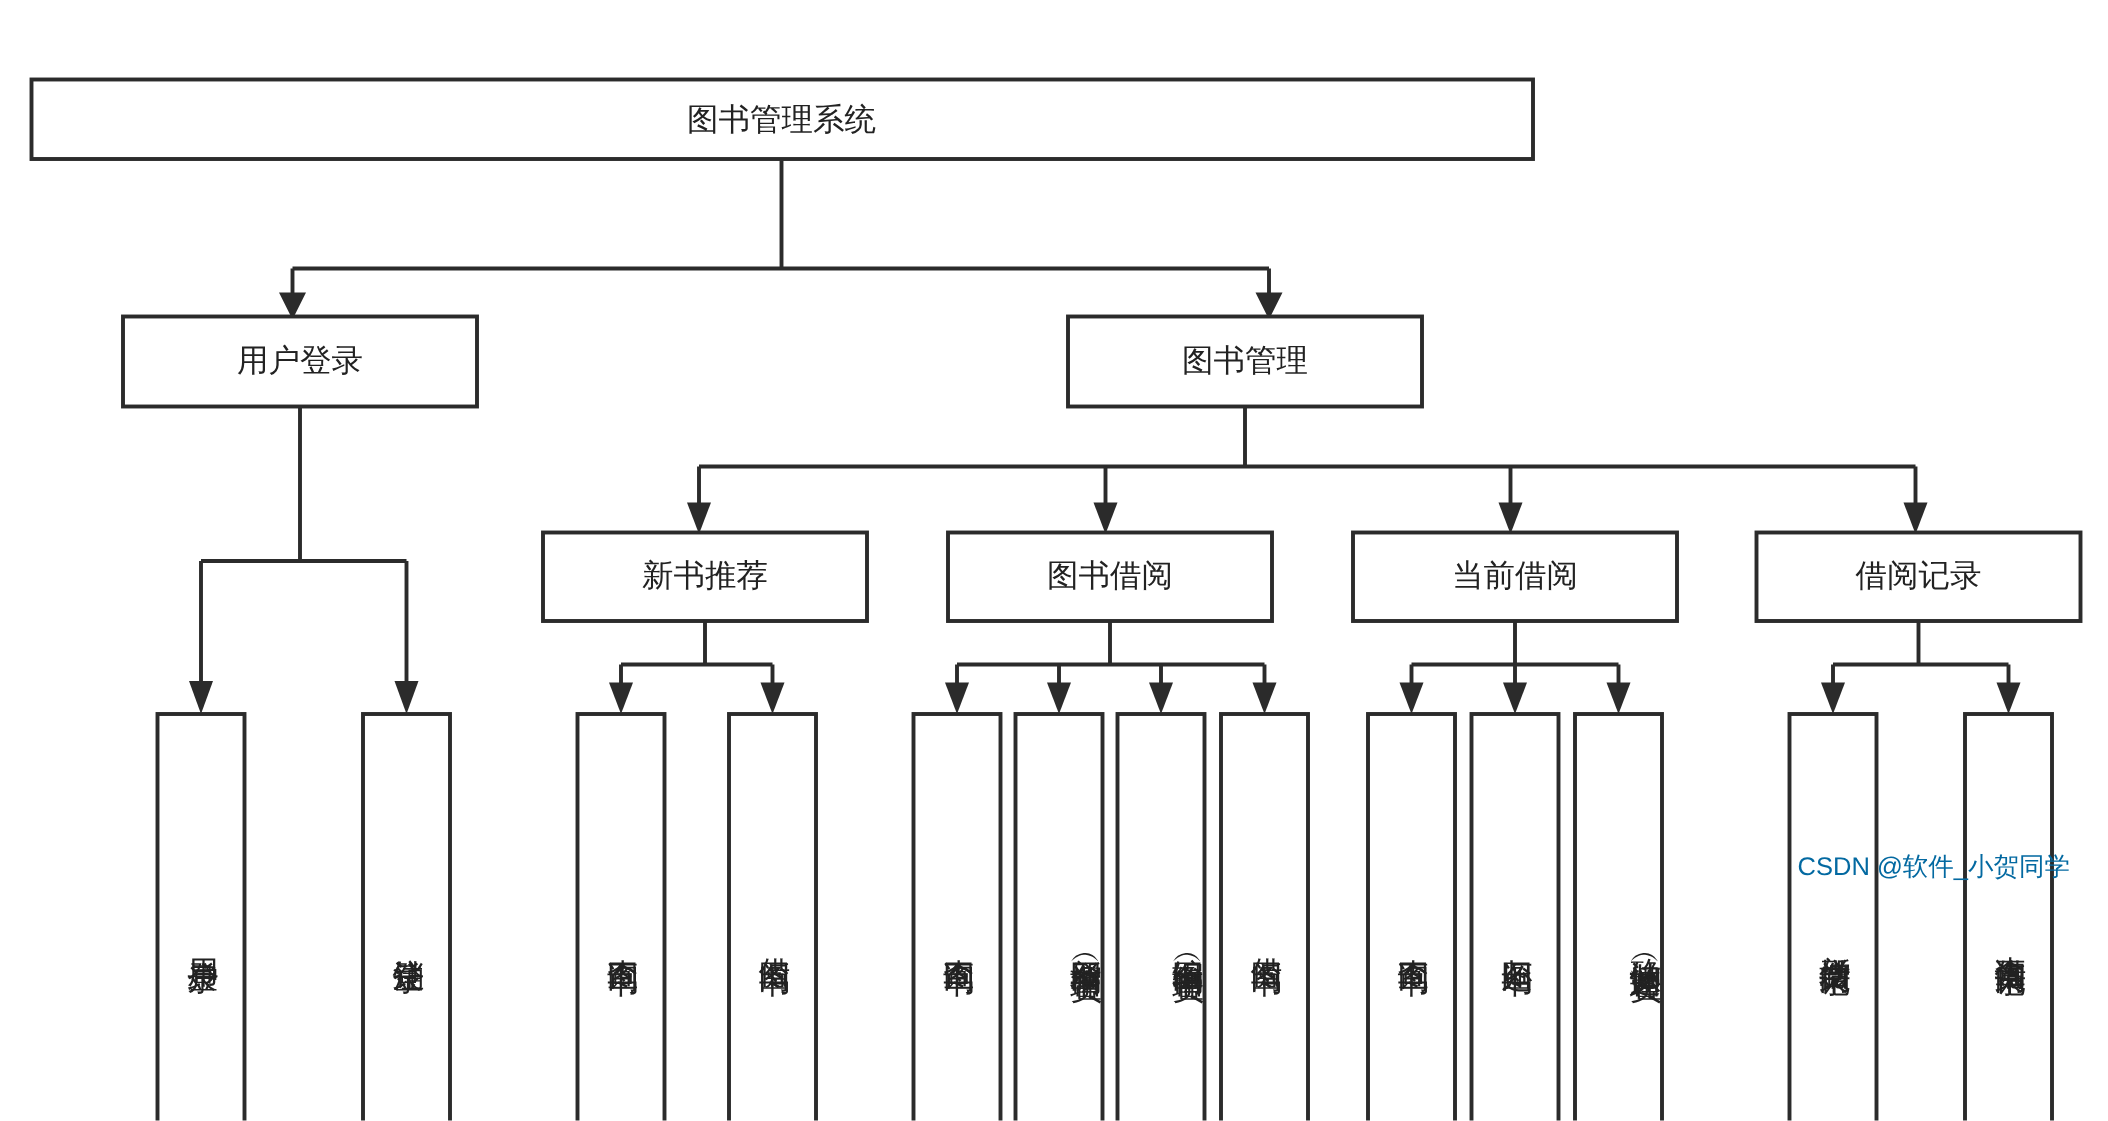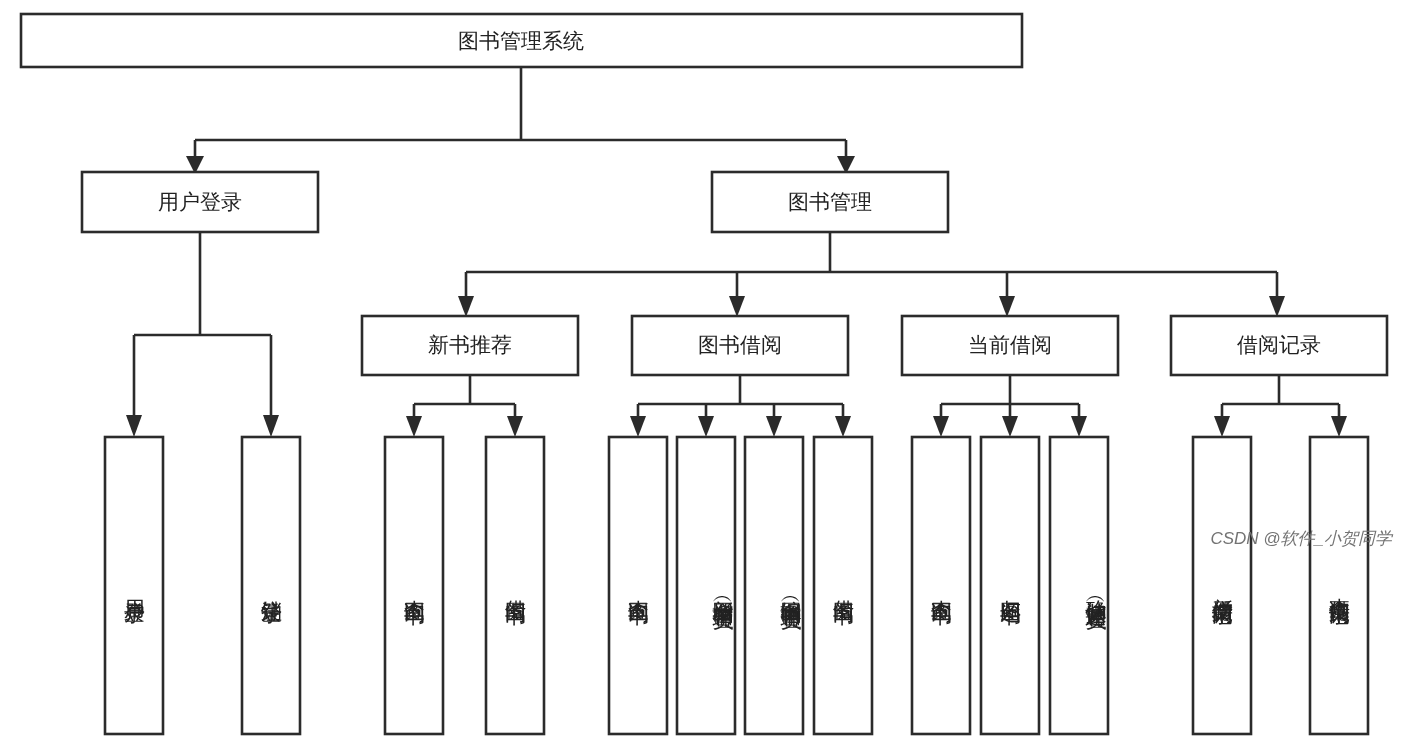--- a/index.html
+++ b/index.html
@@ -11,20 +11,21 @@
     width: 1405px;
     height: 747px;
     font-family: "Liberation Sans", "DejaVu Sans", sans-serif;
     overflow: hidden;
   }
   #diagram-root {
     position: relative;
     width: 1405px;
     height: 554px;
     background: #ffffff;
+    margin-top: 39px;
   }
   svg.flow {
     position: absolute;
     left: 0;
     top: 0;
     width: 1405px;
     height: 747px;
   }
   .node-rect {
     fill: #ffffff;
@@ -59,28 +60,27 @@
     letter-spacing: 1.5px;
     display: flex;
     align-items: center;
     justify-content: center;
     white-space: nowrap;
     pointer-events: none;
     user-select: none;
   }
   .watermark {
     position: absolute;
-    right: 13px;
+    right: 25px;
     bottom: 4px;
     font-family: "Liberation Sans", "DejaVu Sans", sans-serif;
     font-size: 17px;
-    color: #737373;
+    color: #0369a1;
     white-space: nowrap;
     user-select: none;
-    font-style: italic;
   }
 </style>
 </head>
 <body>
 
 <div id="diagram-root">
 
   <svg class="flow" viewBox="0 0 1405 747" xmlns="http://www.w3.org/2000/svg">
 
     <g>

